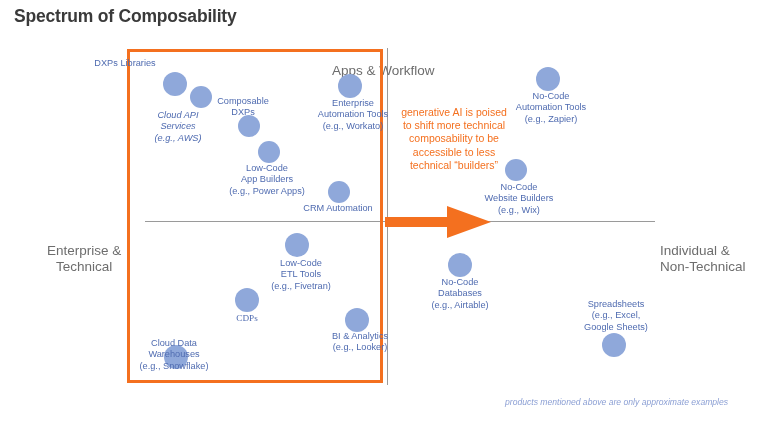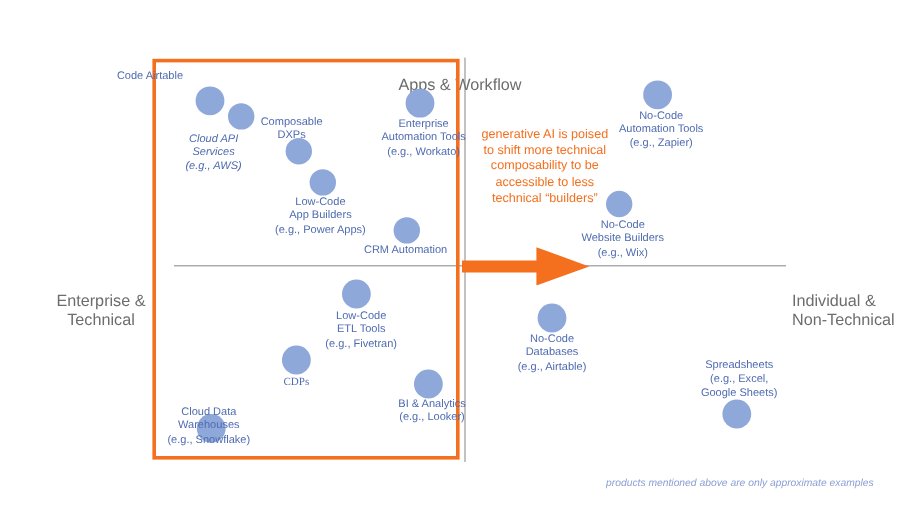--- a/index.html
+++ b/index.html
@@ -126,36 +126,37 @@
     white-space: pre-line;
     width: 120px;
     left: -60px;
   }
 </style>
 </head>
 <body>
 
 <div id="canvas">
 
+  <div id="page-title">Spectrum of Composability</div>
 
   <div id="axis-horizontal"></div>
   <div id="axis-vertical"></div>
 
   <div class="axis-caption" id="axis-label-top">Apps &amp; Workflow</div>
   <div class="axis-caption" id="axis-label-bottom">Code</div>
   <div class="axis-caption" id="axis-label-left" style="white-space:pre-line;">Enterprise &amp;
 Technical</div>
   <div class="axis-caption" id="axis-label-right" style="white-space:pre-line;">Individual &amp;
 Non-Technical</div>
 
   <div id="highlight-box"></div>
 
   <div id="bubble-layer">
       <div class="bubble-dot" style="left: 163px; top: 72px; width: 24px; height: 24px; background: rgb(143, 168, 218);"></div>
-      <div class="bubble-label" style="left: 65px; top: 58px; color: rgb(79, 107, 176);">Code Airtable</div>
+      <div class="bubble-label" style="left: 65px; top: 58px; color: rgb(79, 107, 176);">DXPs Libraries</div>
       <div class="bubble-item"></div>
       <div class="bubble-dot" style="left: 190px; top: 86px; width: 22px; height: 22px; background: rgb(143, 168, 218);"></div>
       <div class="bubble-label" style="left: 118px; top: 110px; color: rgb(79, 107, 176); font-style: italic;">Cloud API
 Services
 (e.g., AWS)</div>
       <div class="bubble-item"></div>
       <div class="bubble-dot" style="left: 238px; top: 115px; width: 22px; height: 22px; background: rgb(143, 168, 218);"></div>
       <div class="bubble-label" style="left: 183px; top: 96px; color: rgb(79, 107, 176);">Composable
 DXPs</div>
       <div class="bubble-item"></div>

